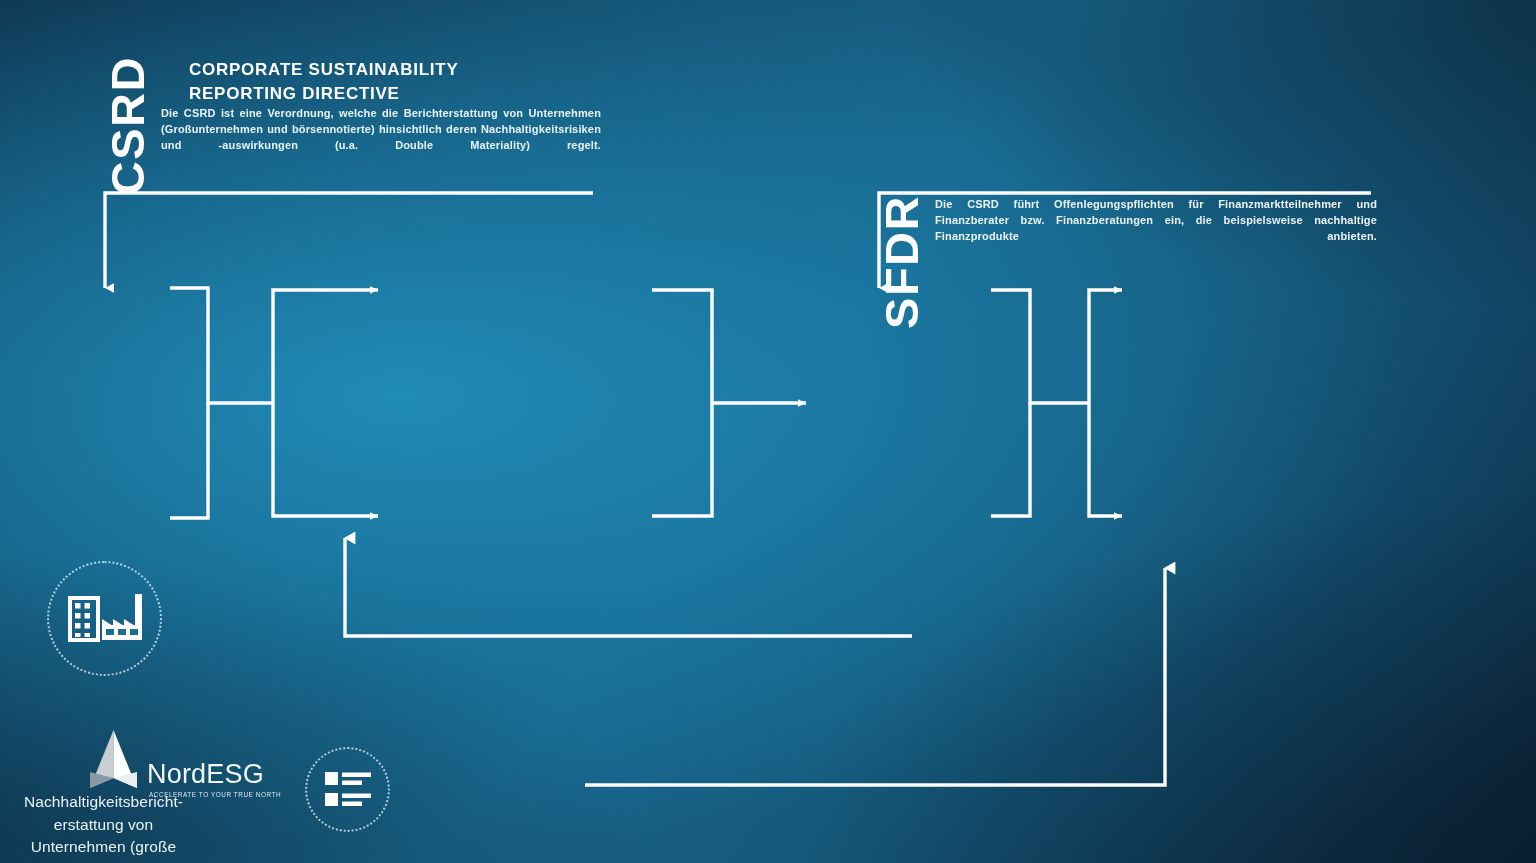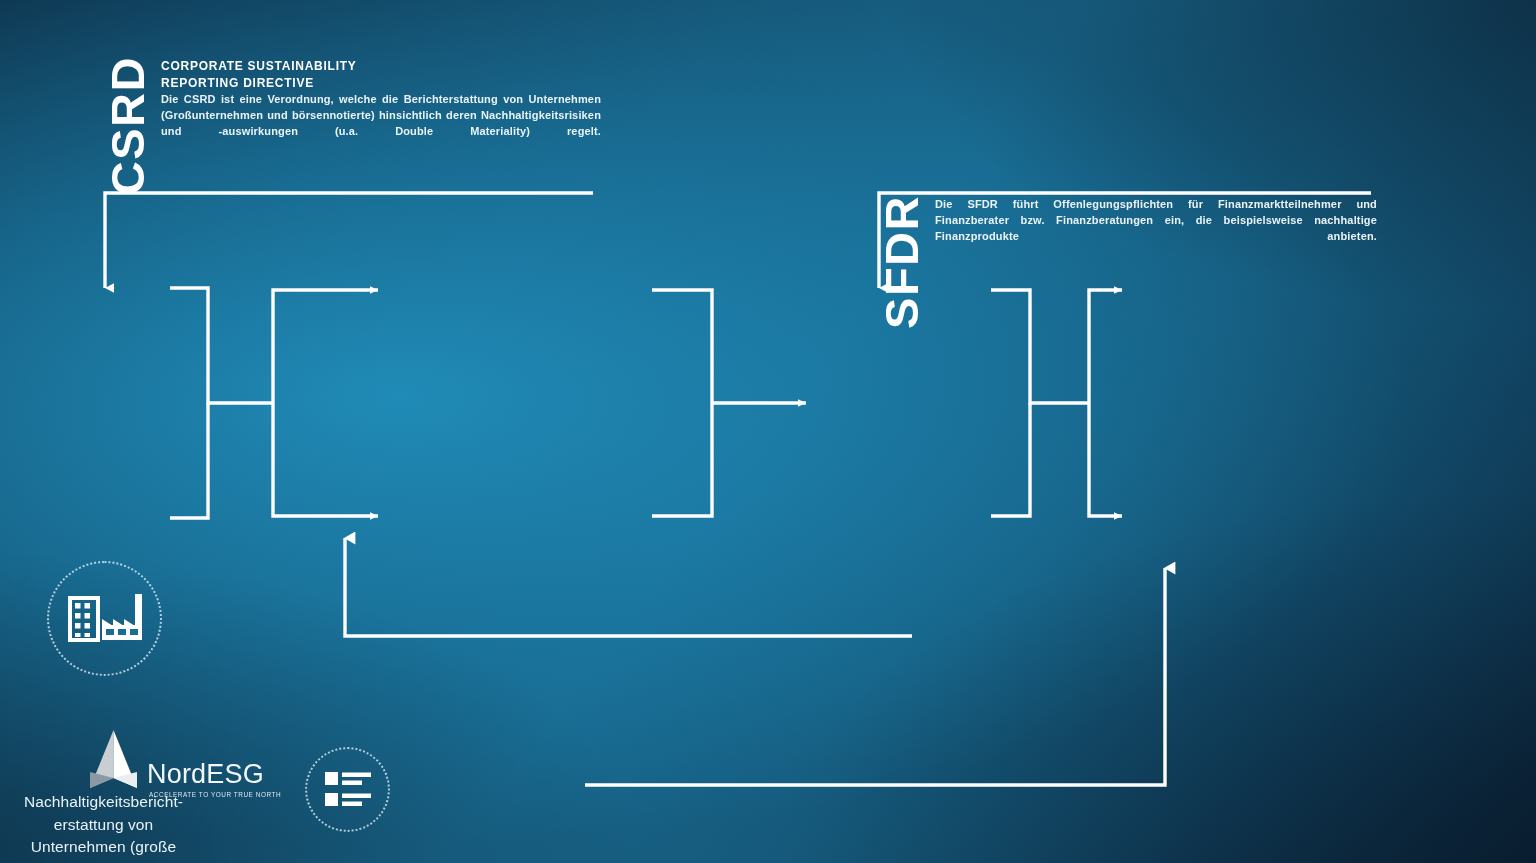--- a/index.html
+++ b/index.html
@@ -44,27 +44,28 @@
     font-weight: bold;
     font-size: 47px;
     letter-spacing: 1.5px;
     line-height: 1;
     color: #ffffff;
     margin-right: 10px;
     text-align: left;
   }
   .reg-body { padding-top: 2px; }
   .reg-title {
-    font-size: 12px;
+    font-size: 17px;
     font-weight: bold;
     letter-spacing: 0.75px;
     line-height: 1.42;
     color: #ffffff;
     white-space: pre-line;
     text-transform: uppercase;
+    margin-left: 28px;
   }
   .reg-desc {
     font-size: 11px;
     line-height: 1.44;
     color: #eaf3f8;
     text-align: justify;
     text-justify: inter-word;
     letter-spacing: 0.15px;
     font-weight: bold;
   }
@@ -159,21 +160,21 @@
     <div class="reg-body" style="width:440px;">
       <div class="reg-title">CORPORATE SUSTAINABILITY
 REPORTING DIRECTIVE</div>
       <div class="reg-desc">Die CSRD ist eine Verordnung, welche die Berichterstattung von Unternehmen (Großunternehmen und börsennotierte) hinsichtlich deren Nachhaltigkeitsrisiken und -auswirkungen (u.a. Double Materiality) regelt.</div>
     </div>
   </div>
 
   <div class="reg-block" style="left:878px; top:56px; width:500px;">
     <div class="reg-vert">SFDR</div>
     <div class="reg-body" style="width:442px;">
-      <div class="reg-desc">Die SFDR führt Offenlegungspflichten für Finanzmarktteilnehmer und Finanzberater bzw. Finanzberatungen ein, die beispielsweise nachhaltige Finanzprodukte anbieten.</div>
+      <div class="reg-desc">Die CSRD führt Offenlegungspflichten für Finanzmarktteilnehmer und Finanzberater bzw. Finanzberatungen ein, die beispielsweise nachhaltige Finanzprodukte anbieten.</div>
     </div>
   </div>
 
   <div class="node-circle" style="left:47px; top:288px; width:115px; height:115px;">
     <span>
       <svg width="74" height="54" viewBox="0 0 74 54" xmlns="http://www.w3.org/2000/svg" fill="#ffffff">
         <path d="M2,6 h28 v42 h-28 z" fill="none" stroke="#ffffff" stroke-width="4"></path>
         <rect x="7" y="11" width="5.5" height="5.5"></rect>
         <rect x="16.5" y="11" width="5.5" height="5.5"></rect>
         <rect x="7" y="21" width="5.5" height="5.5"></rect>

